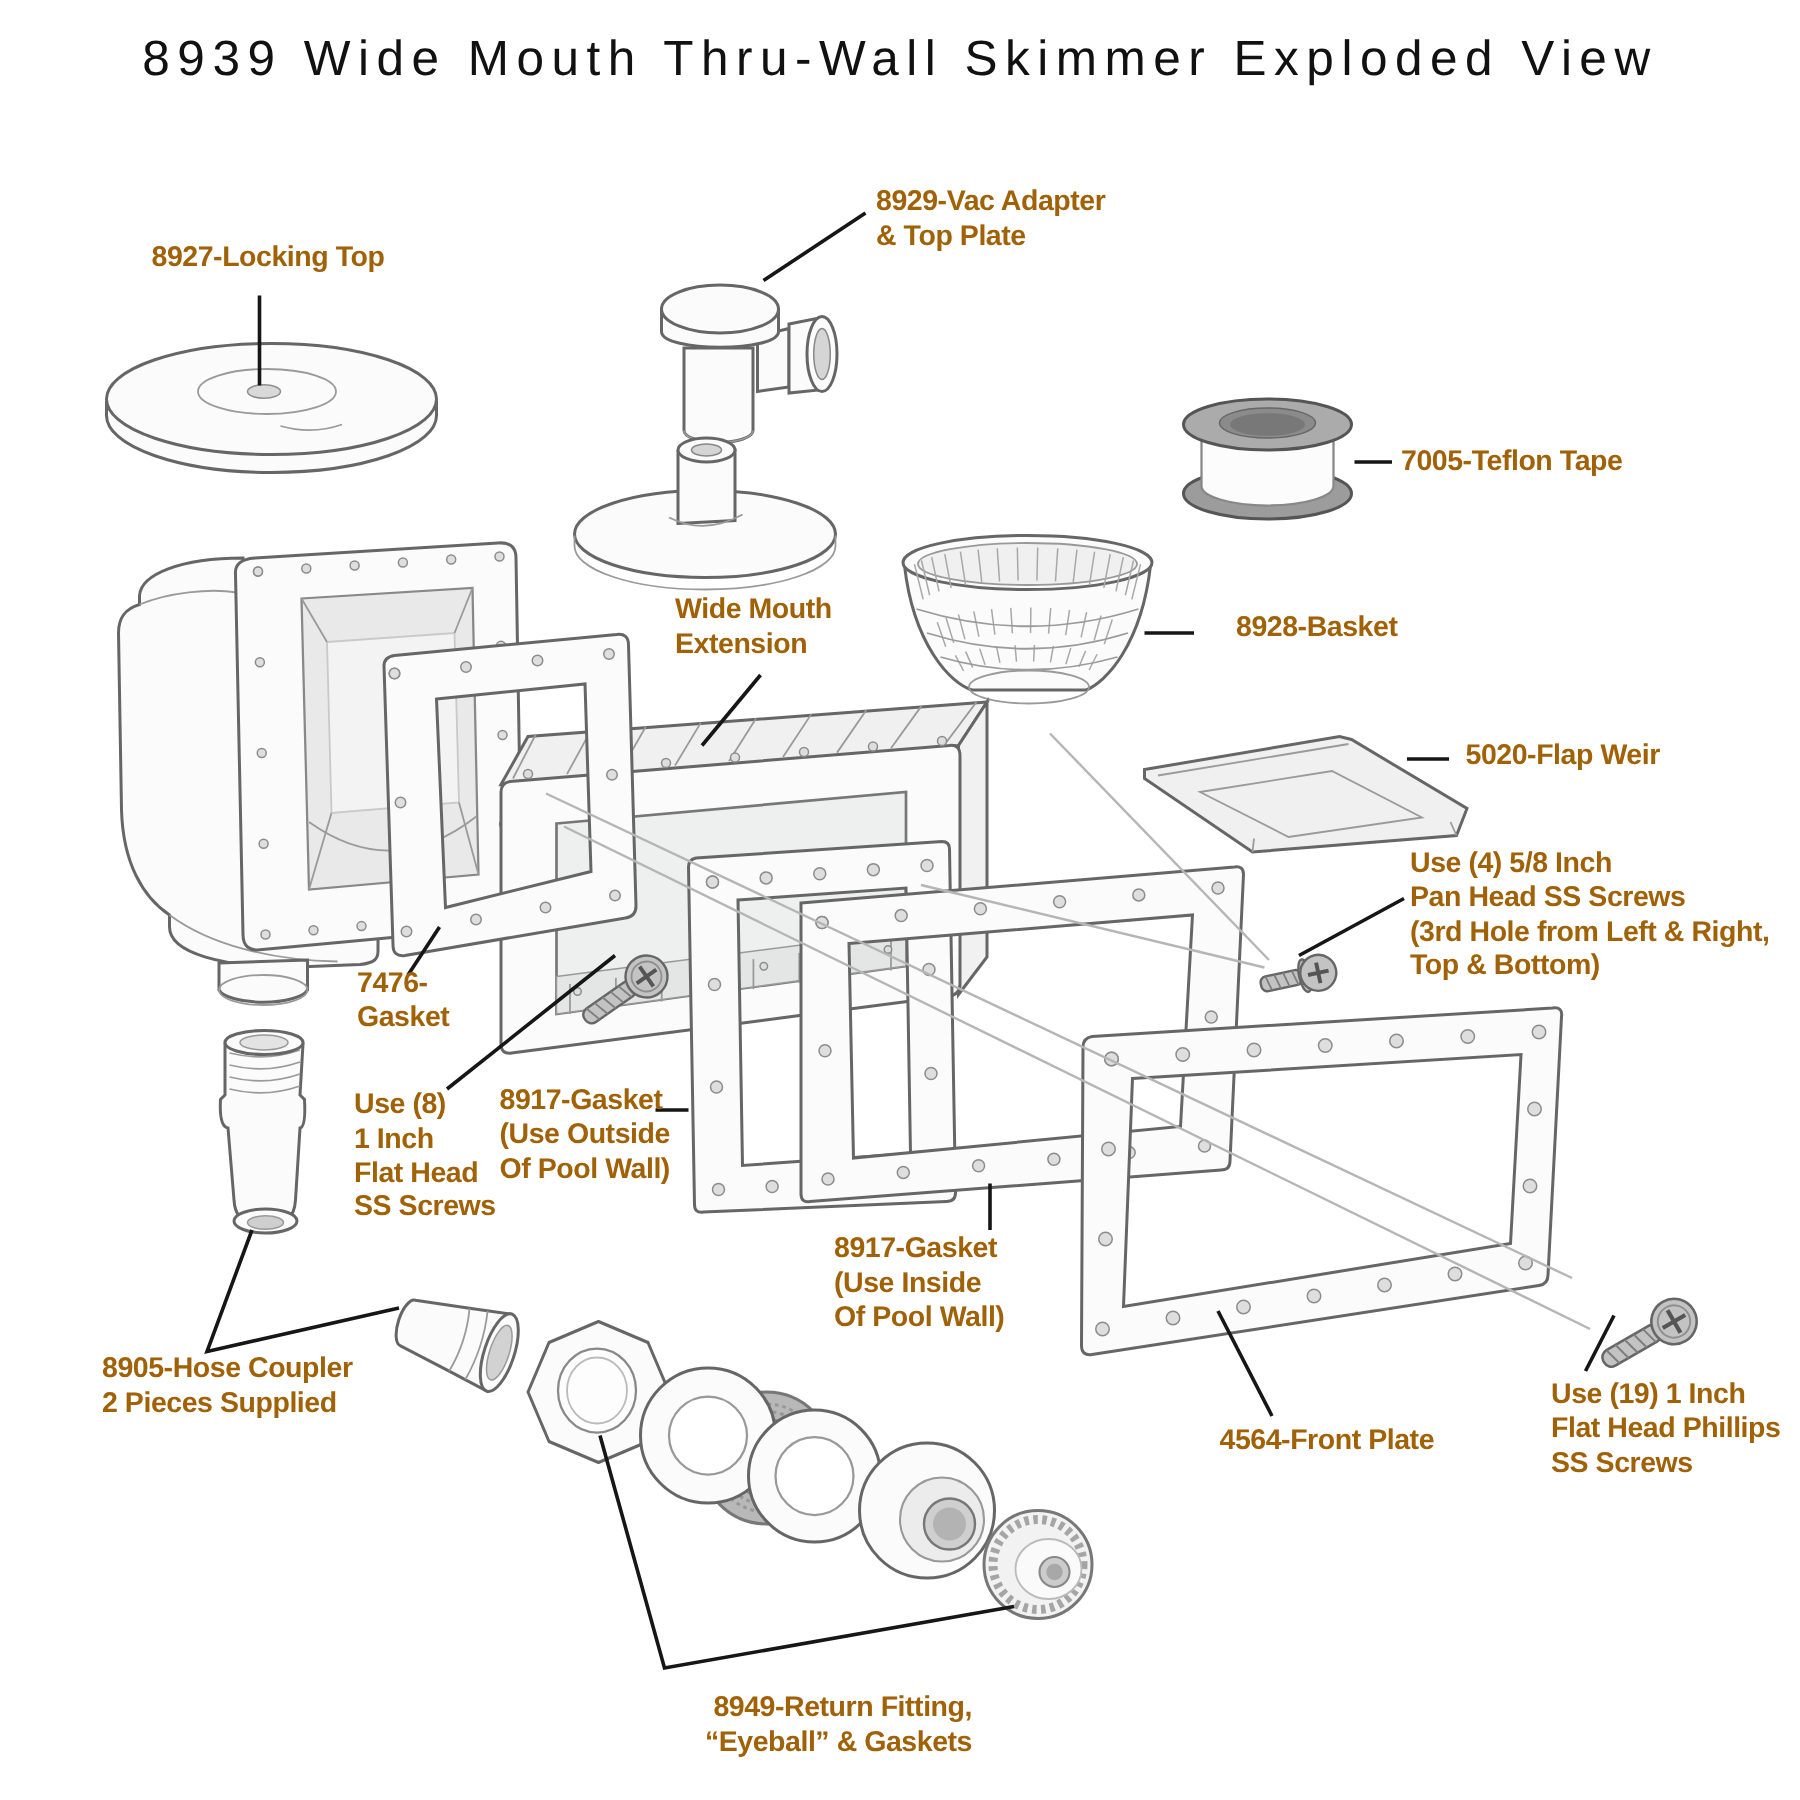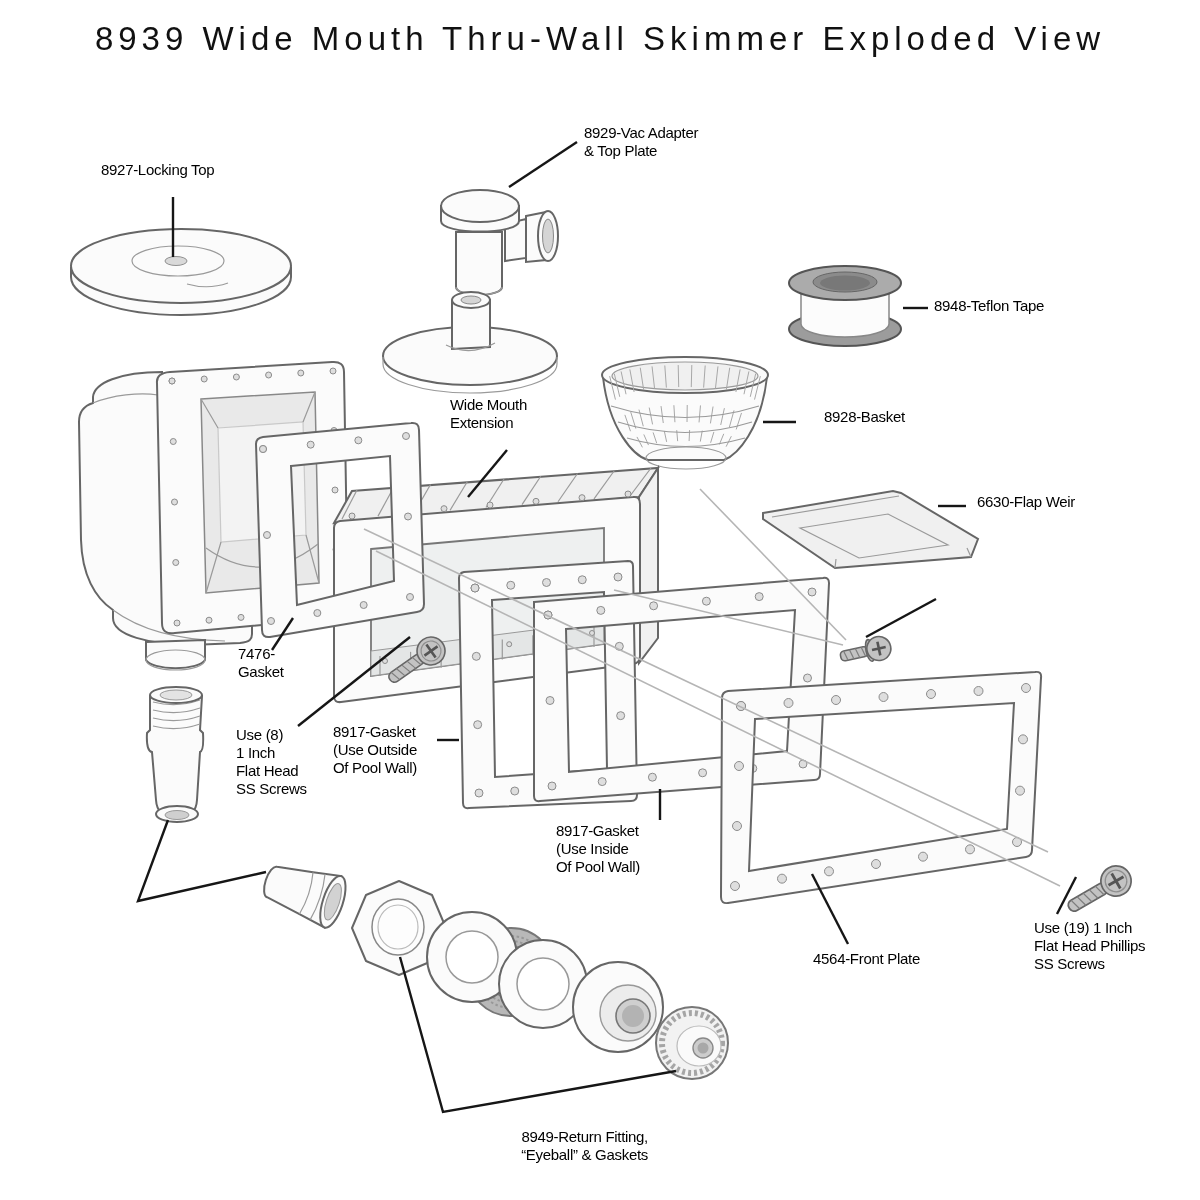--- a/index.html
+++ b/index.html
@@ -1,22 +1,22 @@
 <!DOCTYPE html>
 <html><head>
 <meta charset="utf-8">
 <style>
   html,body{margin:0;padding:0;background:#fff;}
   #stage{position:relative;width:1200px;height:1200px;background:#ffffff;overflow:hidden;
          font-family:"Liberation Sans",sans-serif;}
   #diagram{position:absolute;left:0;top:0;}
   .title{position:absolute;top:20px;left:0;width:100%;text-align:center;
          font-weight:normal;font-size:33px;letter-spacing:5px;color:#111;}
-  .lbl{position:absolute;font-weight:normal;font-size:15px;line-height:1.2;
-       letter-spacing:-0.3px;color:#000000;white-space:pre-line;}
+  .lbl{position:absolute;font-weight:bold;font-size:19px;line-height:1.2;
+       letter-spacing:-0.3px;color:#a16207;white-space:pre-line;}
   .r{text-align:left;} .c{text-align:right;}
   
   .oline{fill:#fbfbfb;stroke:#666;stroke-width:2;}
   .oline2{fill:#f0f0f0;stroke:#666;stroke-width:2;}
   .shade{fill:#e9e9e9;stroke:#888;stroke-width:1.5;}
   .thin{fill:none;stroke:#9a9a9a;stroke-width:1.2;}
   .thin2{fill:none;stroke:#a8a8a8;stroke-width:1;}
   .hole{fill:#dedede;stroke:#8c8c8c;stroke-width:1;}
   .leader{stroke:#161616;stroke-width:2.4;fill:none;}
   .grayline{stroke:#b5b5b5;stroke-width:1.6;fill:none;}
@@ -413,37 +413,43 @@
       <polyline class="leader" points="168,820 138,901 266,872" fill="none"></polyline>
       <polyline class="leader" points="400,957 443,1112 676,1071" fill="none"></polyline>
     </g>
   </svg>
 
   <div class="title">8939 Wide Mouth Thru-Wall Skimmer Exploded View</div>
 
   <div class="lbl" style="left:101px;top:161px">8927-Locking Top</div>
   <div class="lbl" style="left:584px;top:124px">8929-Vac Adapter
 &amp; Top Plate</div>
-  <div class="lbl" style="left:934px;top:297px">8948-Teflon Tape</div>
+  <div class="lbl" style="left:934px;top:297px">7005-Teflon Tape</div>
   <div class="lbl" style="left:824px;top:408px">8928-Basket</div>
   <div class="lbl r" style="left:450px;top:396px;width:140px">Wide Mouth
 Extension</div>
-  <div class="lbl" style="left:977px;top:493px">6630-Flap Weir</div>
+  <div class="lbl" style="left:977px;top:493px">5020-Flap Weir</div>
+  <div class="lbl" style="left:940px;top:565px">Use (4) 5/8 Inch
+Pan Head SS Screws
+(3rd Hole from Left &amp; Right,
+Top &amp; Bottom)</div>
   <div class="lbl" style="left:238px;top:645px">7476-
 Gasket</div>
   <div class="lbl" style="left:236px;top:726px">Use (8)
 1 Inch
 Flat Head
 SS Screws</div>
   <div class="lbl" style="left:333px;top:723px">8917-Gasket
 (Use Outside
 Of Pool Wall)</div>
   <div class="lbl r" style="left:556px;top:822px;width:128px">8917-Gasket
 (Use Inside
 Of Pool Wall)</div>
   <div class="lbl" style="left:813px;top:950px">4564-Front Plate</div>
   <div class="lbl" style="left:1034px;top:919px">Use (19) 1 Inch
 Flat Head Phillips
 SS Screws</div>
+  <div class="lbl" style="left:68px;top:902px">8905-Hose Coupler
+2 Pieces Supplied</div>
   <div class="lbl c" style="left:358px;top:1128px;width:290px">8949-Return Fitting,
 “Eyeball” &amp; Gaskets</div>
 
 </div>
 
 </body></html>

